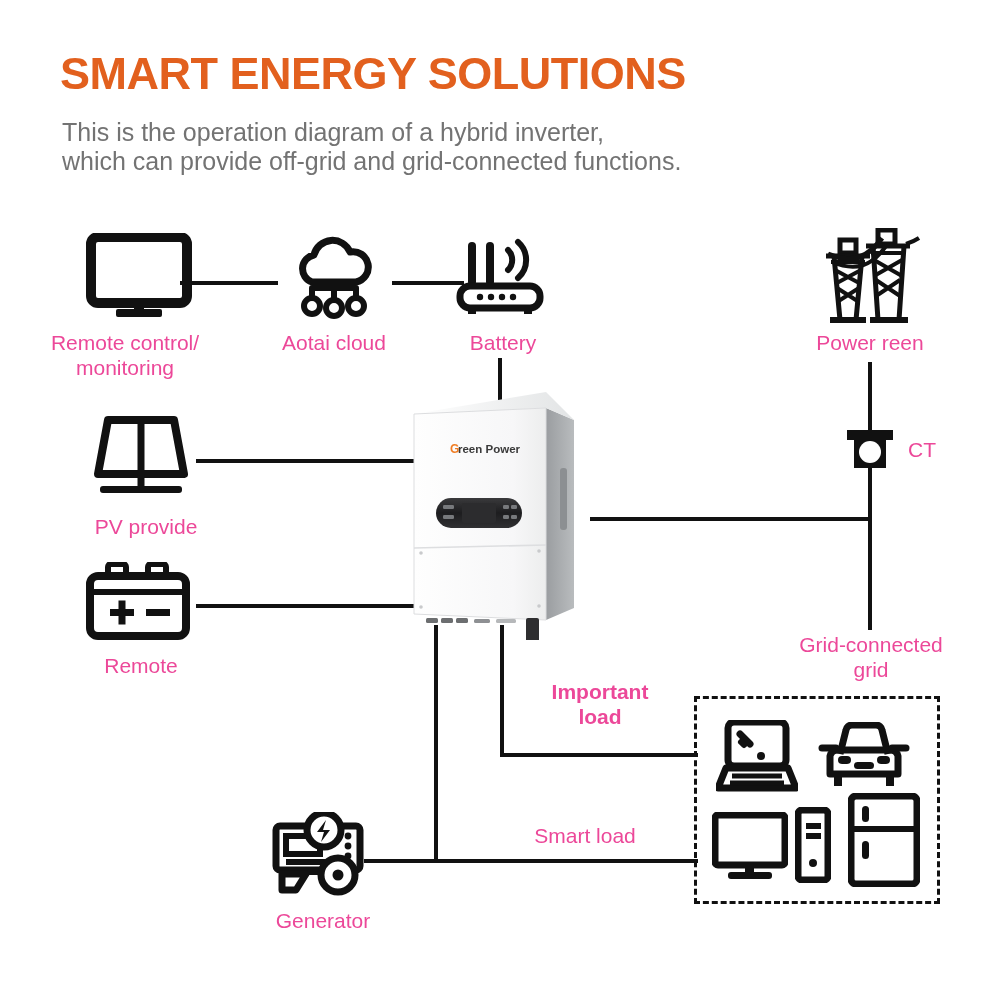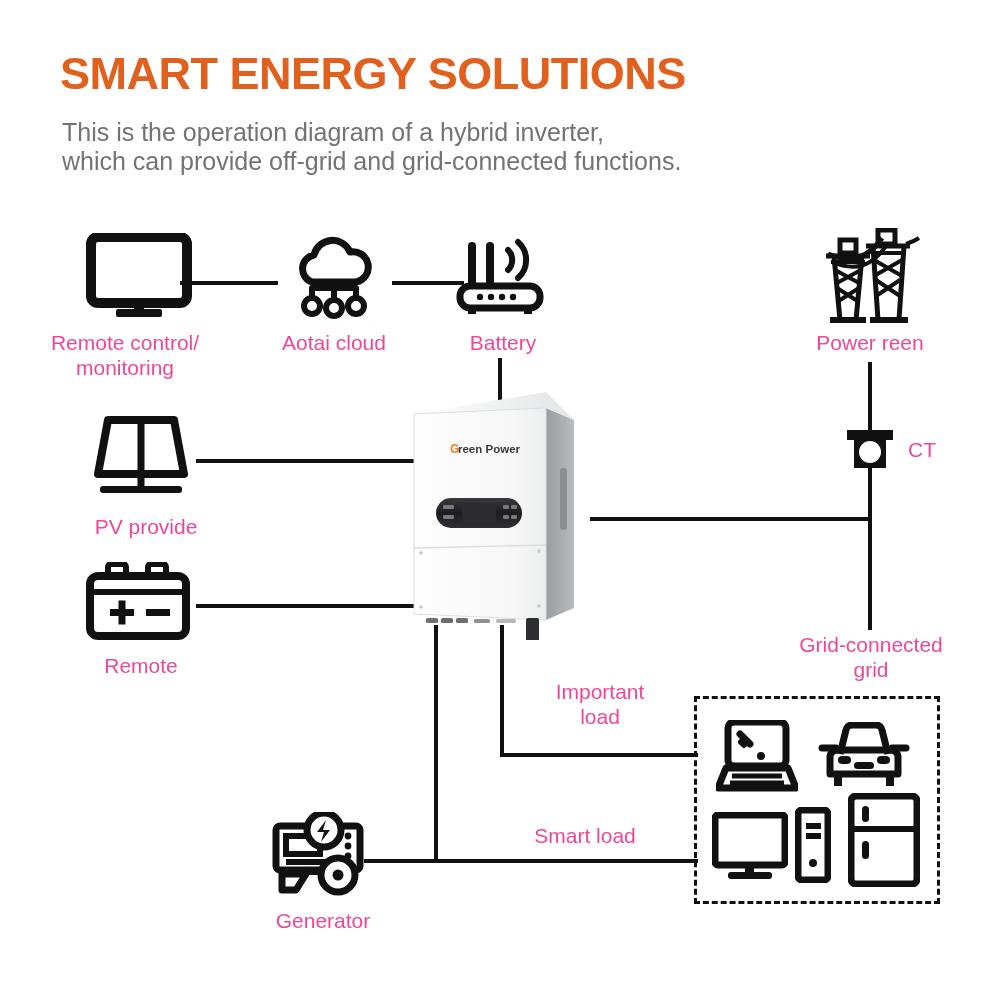--- a/index.html
+++ b/index.html
@@ -198,21 +198,21 @@
       <rect x="2" y="0" width="46" height="10" fill="#111"></rect>
       <rect x="9" y="8" width="32" height="30" fill="#111"></rect>
       <circle cx="25" cy="22" r="11" fill="#fff"></circle>
     </svg>
   </div>
   <div class="lbl lbl-left" style="left:908px; top:437px; width:80px;">CT</div>
 
   <div class="lbl" style="left:766px; top:632px; width:210px;">Grid-connected
 grid</div>
 
-  <div class="lbl" style="left:525px; top:679px; width:150px;">Important
+  <div class="lbl" style="left:525px; top:679px; width:150px;font-weight:bold;">Important
 load</div>
 
   <div class="lbl" style="left:505px; top:823px; width:160px;">Smart load</div>
 
   <div class="dashbox" style="left:694px; top:696px; width:246px; height:208px;"></div>
 
   <div class="icon" style="left:716px; top:720px;">
     <svg width="82" height="72" viewBox="0 0 82 72">
       <rect x="12" y="2" width="58" height="44" rx="6" fill="none" stroke="#111" stroke-width="7"></rect>
       <line x1="24" y1="14" x2="34" y2="24" stroke="#111" stroke-width="7" stroke-linecap="round"></line>

